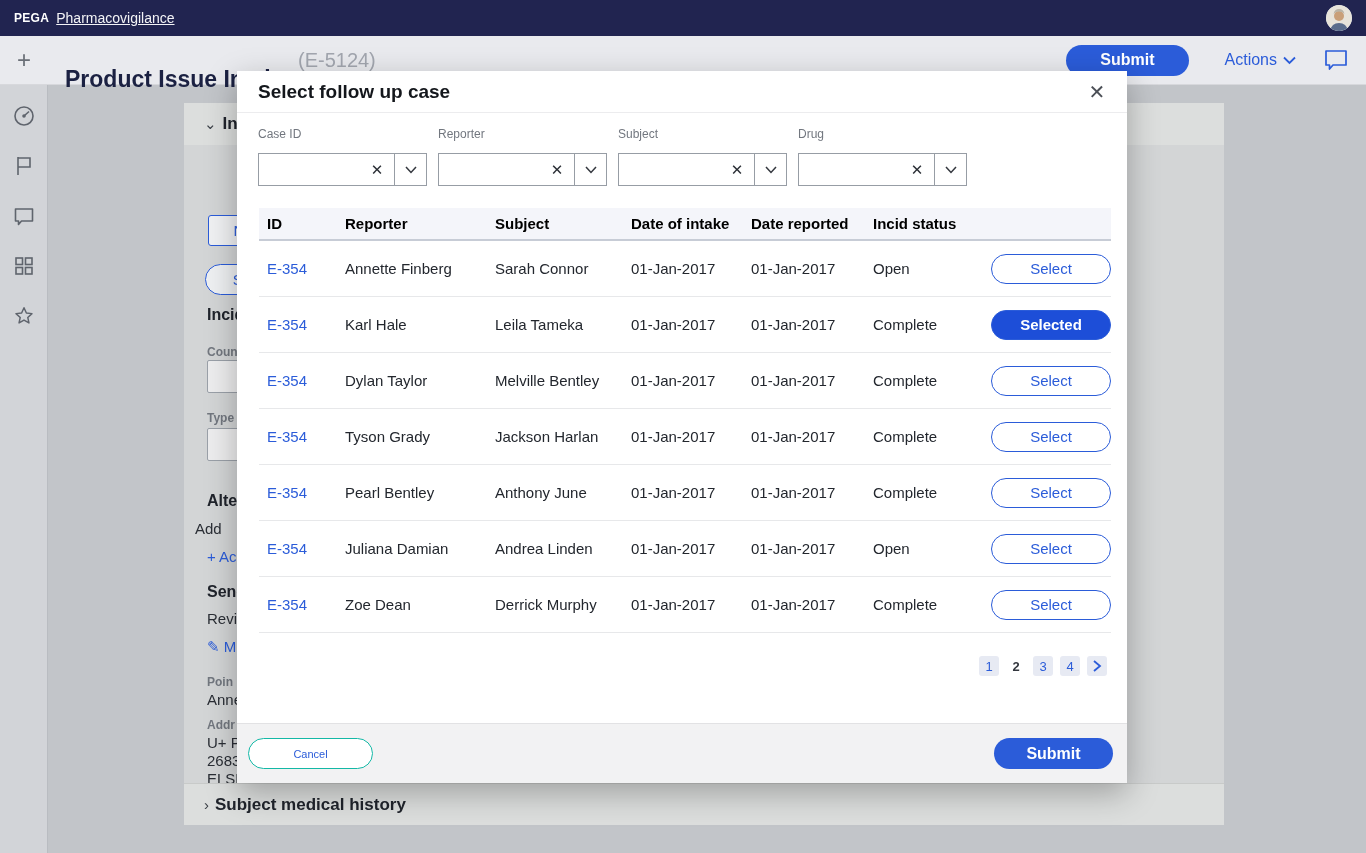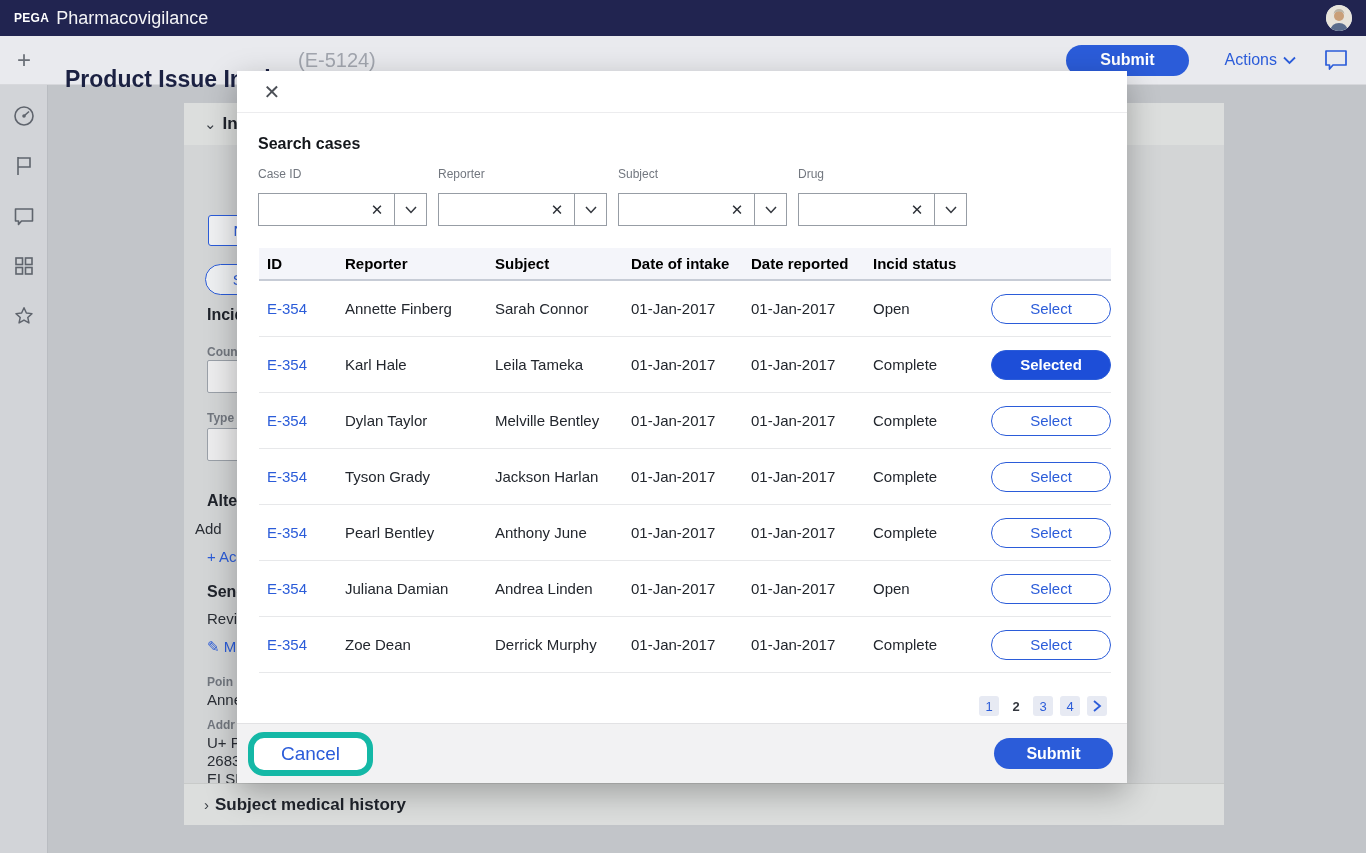--- a/index.html
+++ b/index.html
@@ -3,21 +3,21 @@
 <meta charset="utf-8">
 <style>
   * { margin:0; padding:0; box-sizing:border-box; }
   html,body { width:1366px; height:853px; overflow:hidden; }
   body { font-family:"Liberation Sans", sans-serif; color:#20242c; background:#c2c5c9; position:relative; }
 
   
   .topbar { position:absolute; left:0; top:0; width:1366px; height:36px; background:#212450;
             display:flex; align-items:center; padding:0 14px; color:#fff; z-index:5; }
   .brand-bold { font-weight:bold; font-size:12px; letter-spacing:.3px; }
-  .brand-app { font-size:18px; margin-left:7px; font-weight:400; opacity:.95; }
+  .brand-app { font-size:14px; margin-left:7px; font-weight:400; opacity:.95;text-decoration:underline; }
   .topbar-spacer { flex:1; }
   .avatar { width:26px; height:26px; border-radius:50%; overflow:hidden; background:#dfe3e8; }
 
   
   .page-header { position:absolute; left:0; top:36px; width:1366px; height:49px; background:#e9eaee;
                  display:flex; align-items:center; z-index:4; border-bottom:1px solid #d7d8dc; }
   .ph-plus { width:48px; text-align:center; color:#6a6f77; font-size:24px; font-weight:300; cursor:pointer; }
   .ph-title { font-size:23px; font-weight:bold; color:#1b2142; margin-left:17px;margin-top:39px; }
   .ph-caseid { font-size:20px; color:#a2a6af; margin-left:8px; }
   .ph-spacer { flex:1; }
@@ -88,22 +88,22 @@
   
   .pager { display:flex; justify-content:flex-end; align-items:center; gap:7px; margin:23px 4px 0 0; }
   .page-chip { min-width:20px; height:20px; padding:0 4px; display:flex; align-items:center; justify-content:center;
                background:#e7eaf3; color:#2b5cd9; border-radius:3px; font-size:13px; cursor:pointer; border:none; font-family:inherit; }
   .page-chip.current { background:transparent; color:#33373e; font-weight:bold; cursor:default; }
   .page-next svg { display:block; }
 
   
   .modal-foot { height:60px; background:#f2f2f3; border-top:1px solid #e2e2e4; display:flex; align-items:center;
                 padding:0 14px 0 11px; }
-  .btn-cancel { border:6px solid #14b8a6; color:#2b5cd9; background:#fff; border-radius:16px; height:44px;
-                width:125px; font-size:19px; cursor:pointer; font-family:inherit; }
+  .btn-cancel { border:1px solid #14b8a6; color:#2b5cd9; background:#fff; border-radius:16px; height:31px;
+                width:125px; font-size:11px; cursor:pointer; font-family:inherit; }
   .foot-spacer { flex:1; }
   .btn-submit { background:#2b5cd9; color:#fff; border:none; border-radius:16px; height:31px; width:119px;
                 font-weight:bold; font-size:16px; cursor:pointer; font-family:inherit; }
 </style>
 </head>
 <body>
 
 <div class="topbar">
   <span class="brand-bold">PEGA</span>
   <span class="brand-app">Pharmacovigilance</span>
@@ -203,25 +203,25 @@
   </div>
 
   <div class="bg-section-strip bg-strip-bottom">
     <span class="bg-chevron">›</span>
     <span class="bg-section-title">Subject medical history</span>
   </div>
 </div>
 
 <div class="modal">
   <div class="modal-head">
+    <span class="modal-title">Select follow up case</span>
     <button class="modal-close">✕</button>
   </div>
 
   <div class="modal-body">
-    <div class="search-heading">Search cases</div>
 
     <div class="filters">
       <div class="filter">
         <div class="filter-label">Case ID</div>
         <div class="filter-box">
           <input class="filter-input" value="" style="">
           <button class="filter-clear">✕</button>
           <span class="filter-dd">
             <svg width="12" height="8" viewBox="0 0 12 8">
                 <path d="M1 1 L6 6.5 L11 1" stroke="#33373e" stroke-width="1.5" fill="none"></path>

